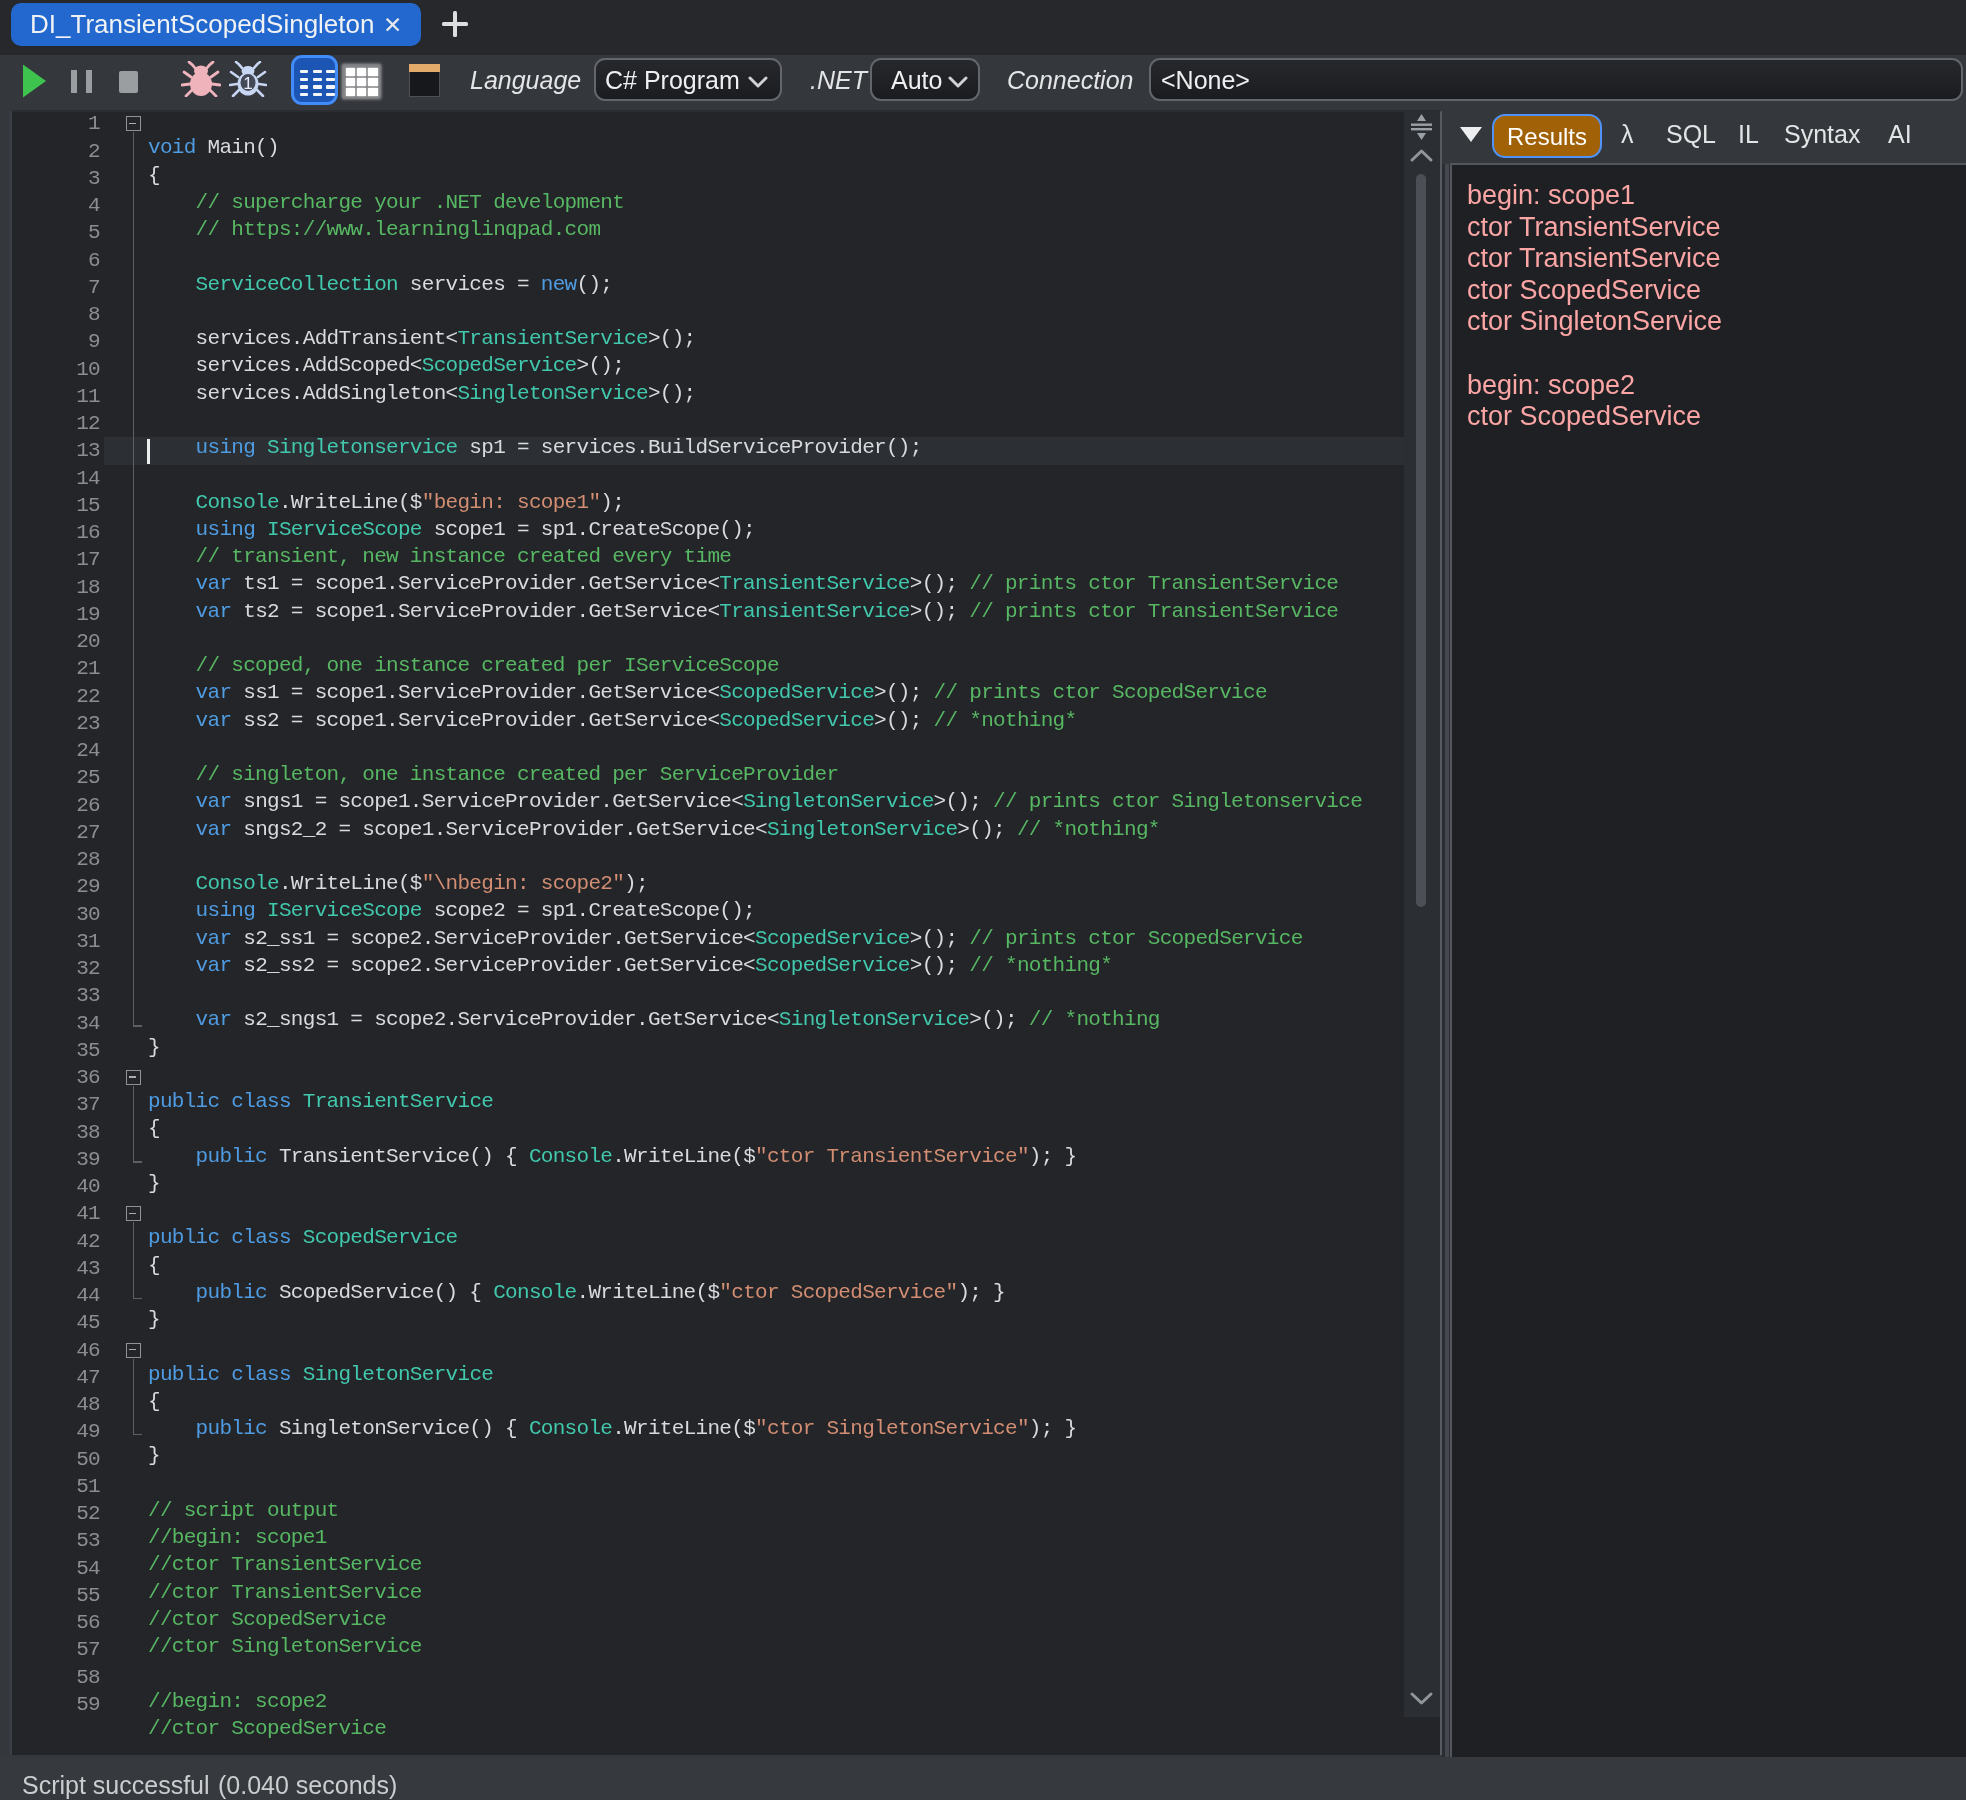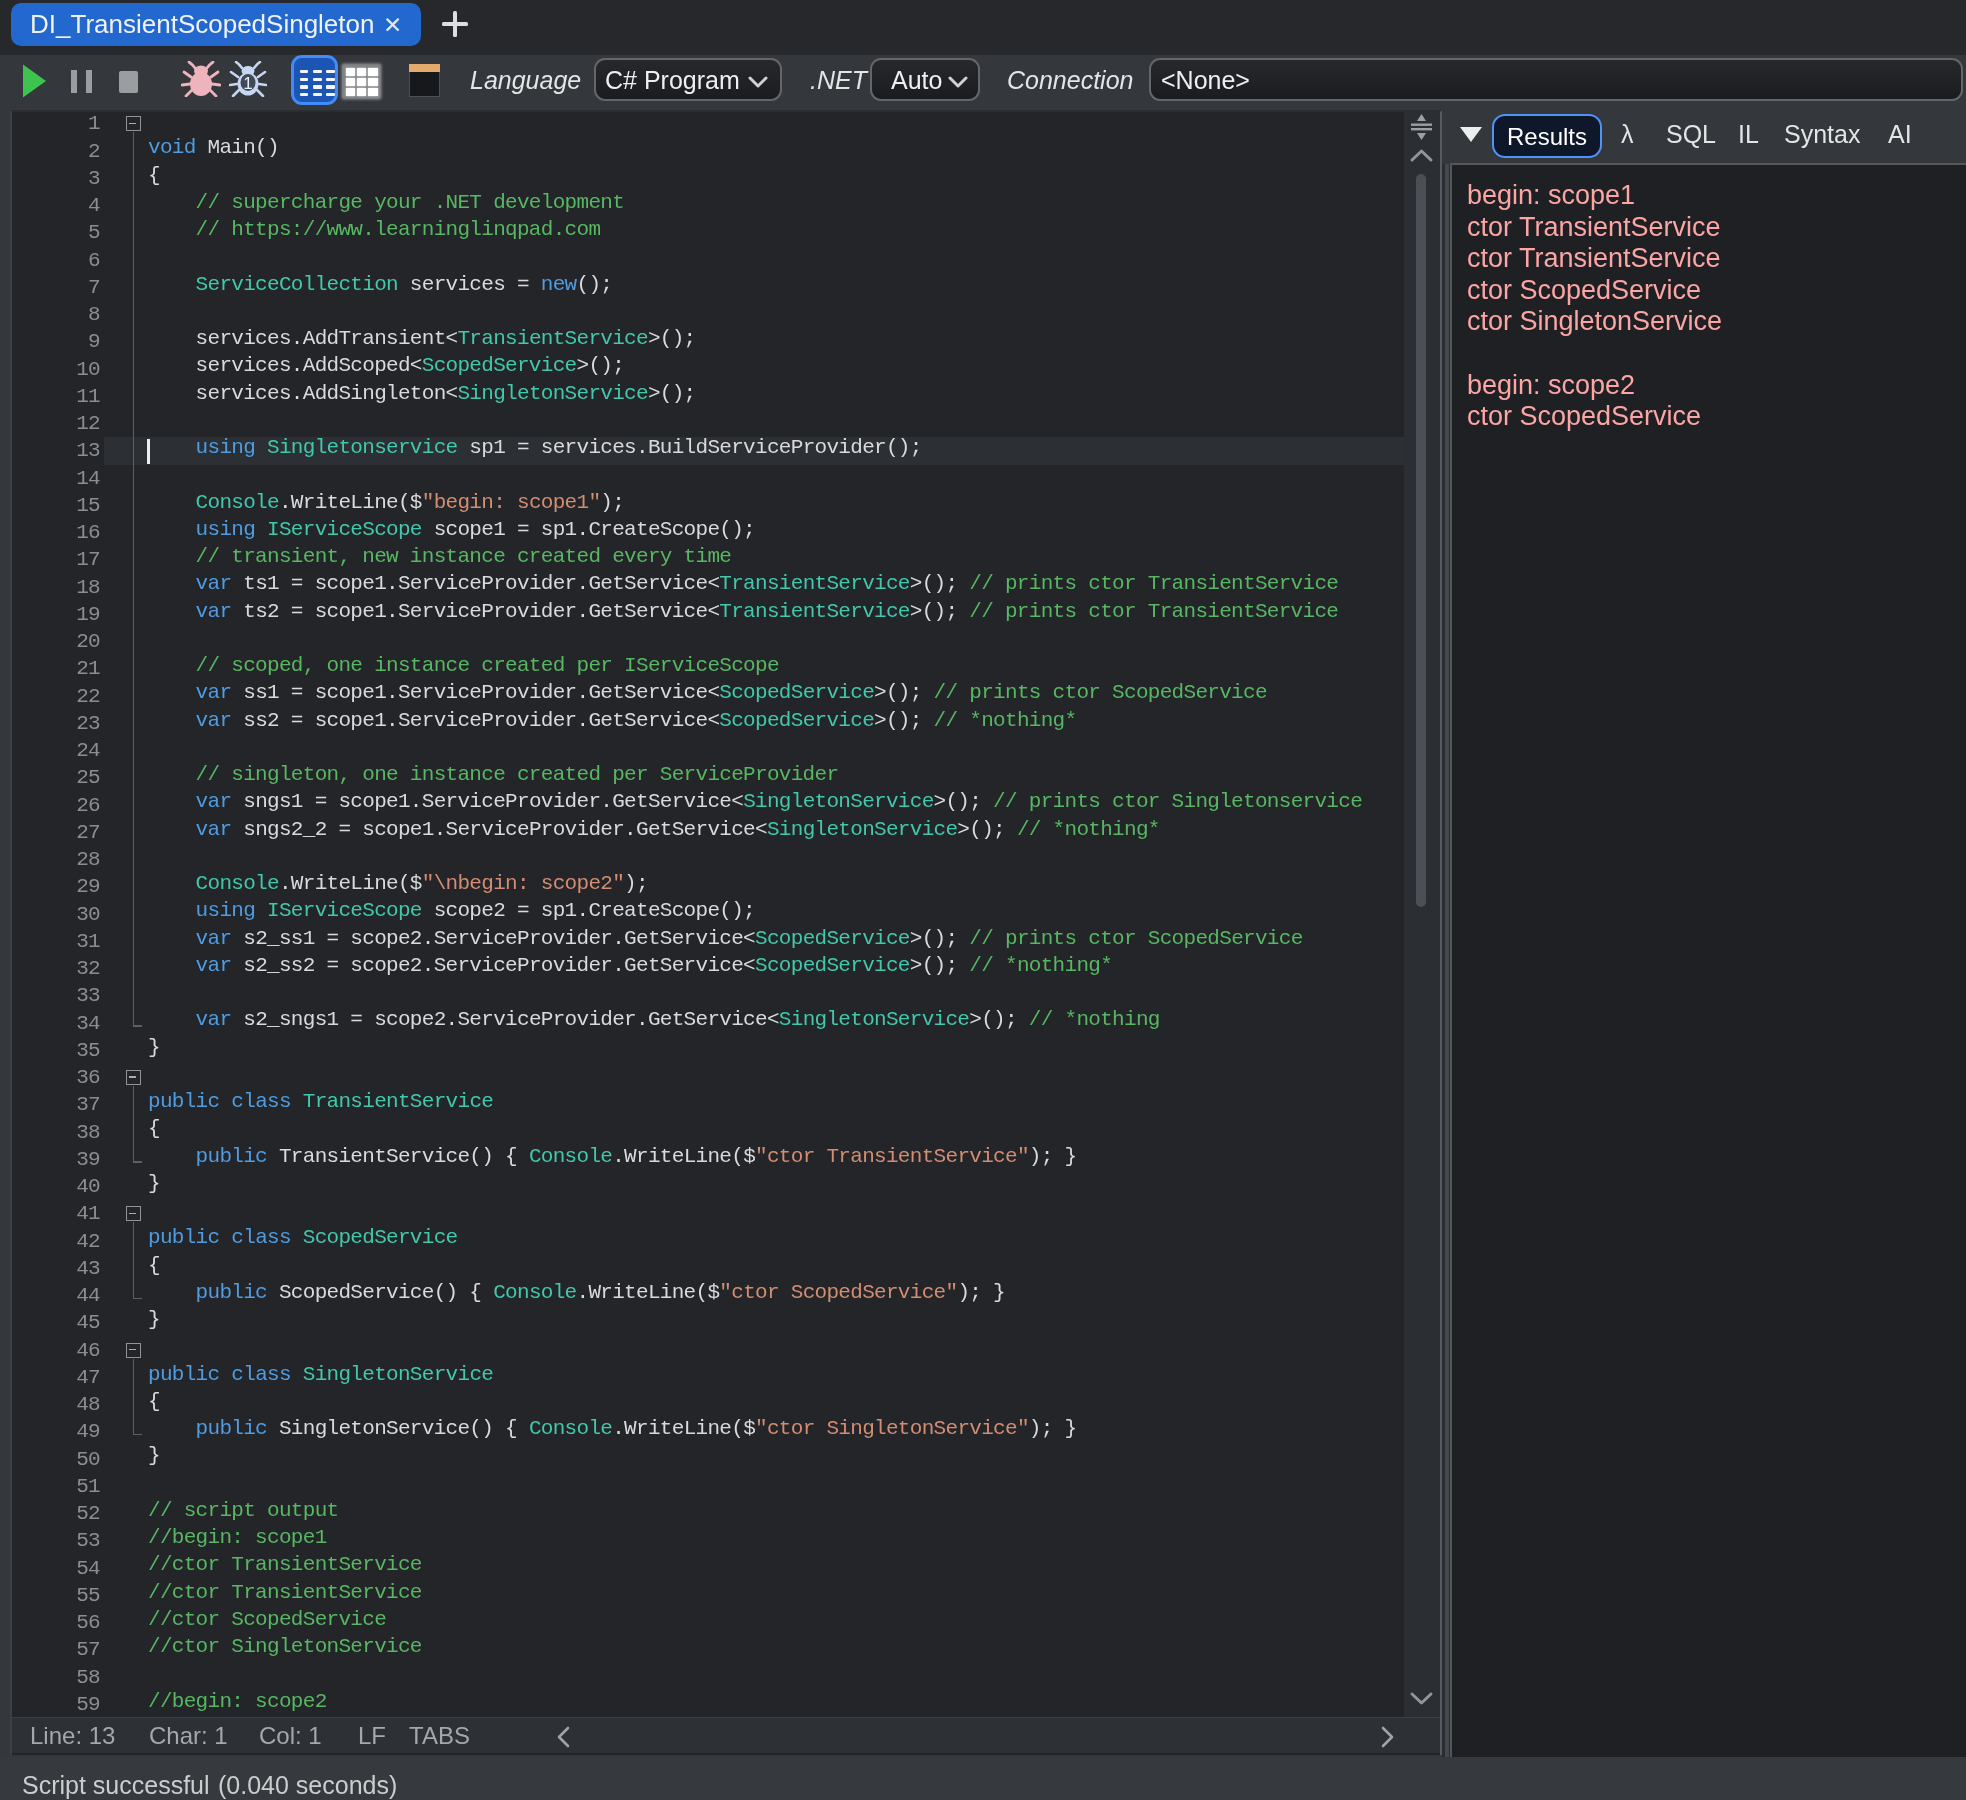--- a/index.html
+++ b/index.html
@@ -43,21 +43,21 @@
 #vscroll { position:absolute; left:1392px; top:0; width:36px; height:1605px; background:#2b2e32; }
 #vthumb { position:absolute; left:12px; top:62px; width:10px; height:733px; border-radius:5px; background:#4c5056; }
 
 
 #estatus { position:absolute; left:0; top:1605px; width:1428px; height:36px; background:#2d3034; border-top:1px solid #3c4045; }
 #estatus span { position:absolute; top:4px; font-size:24px; color:#a4a7ab; }
 
 
 #rhead { position:absolute; left:1443px; top:111px; width:523px; height:53px; background:#34373c; }
 #rtabs span { position:absolute; font-size:25px; color:#e2e4e6; }
-#resbtn { position:absolute; left:1492px; top:114px; width:110px; height:44px; border-radius:13px; background:#0f172a; border:2px solid #4f93f7; }
+#resbtn { position:absolute; left:1492px; top:114px; width:110px; height:44px; border-radius:13px; background:#a16207; border:2px solid #4f93f7; }
 #resbtn span { position:absolute; width:100%; text-align:center; top:7px; font-size:24px; color:#fff; }
 #rtri { position:absolute; left:1460px; top:127px; width:0; height:0; border-left:11px solid transparent; border-right:11px solid transparent; border-top:15px solid #eceef0; }
 #results { position:absolute; left:1450px; top:163px; width:516px; height:1594px; background:#1e2023; border-left:2px solid #53565b; border-top:2px solid #53565b; }
 #rtext { position:absolute; left:15px; top:15px; font-size:27px; line-height:31.6px; color:#fca5a5; white-space:pre; }
 
 
 #botbar { position:absolute; left:0; top:1757px; width:1966px; height:43px; background:#36393e; }
 #botbar span { position:absolute; top:14px; font-size:25px; color:#cbcdcf; }
 </style></head>
 <body>
@@ -299,33 +299,20 @@
     </svg>
     <svg class="abs" style="left:5px;top:36px" width="25" height="16" viewBox="0 0 25 16">
         <polyline points="3,12 12.5,3 22,12" fill="none" stroke="#90969c" stroke-width="3" stroke-linecap="round" stroke-linejoin="round"></polyline>
       </svg>
     <div id="vthumb"></div>
     <svg class="abs" style="left:5px;top:1578px" width="25" height="16" viewBox="0 0 25 16">
         <polyline points="3,4 12.5,13 22,4" fill="none" stroke="#90969c" stroke-width="3" stroke-linecap="round" stroke-linejoin="round"></polyline>
       </svg>
   </div>
 
-  <div id="estatus">
-    <span style="left:18px">Line: 13</span>
-    <span style="left:137px">Char: 1</span>
-    <span style="left:247px">Col: 1</span>
-    <span style="left:346px">LF</span>
-    <span style="left:397px">TABS</span>
-    <svg class="abs" style="left:543px;top:8px" width="16" height="22" viewBox="0 0 16 22">
-        <polyline points="13,2 4,11 13,20" fill="none" stroke="#a0a3a7" stroke-width="2.6" stroke-linecap="round" stroke-linejoin="round"></polyline>
-      </svg>
-    <svg class="abs" style="left:1368px;top:8px" width="16" height="22" viewBox="0 0 16 22">
-        <polyline points="3,2 12,11 3,20" fill="none" stroke="#a0a3a7" stroke-width="2.6" stroke-linecap="round" stroke-linejoin="round"></polyline>
-      </svg>
-  </div>
 </div>
 
 <div class="abs" style="left:1442px;top:164px;width:10px;height:1593px;background:#2b2d32"></div>
 <div class="abs" style="left:1445px;top:164px;width:4px;height:1593px;background:#45484e"></div>
 <div id="rhead"></div>
 <div id="rtri"></div>
 <div id="resbtn">
     <span>Results</span>
   </div>
 <div id="rtabs">

